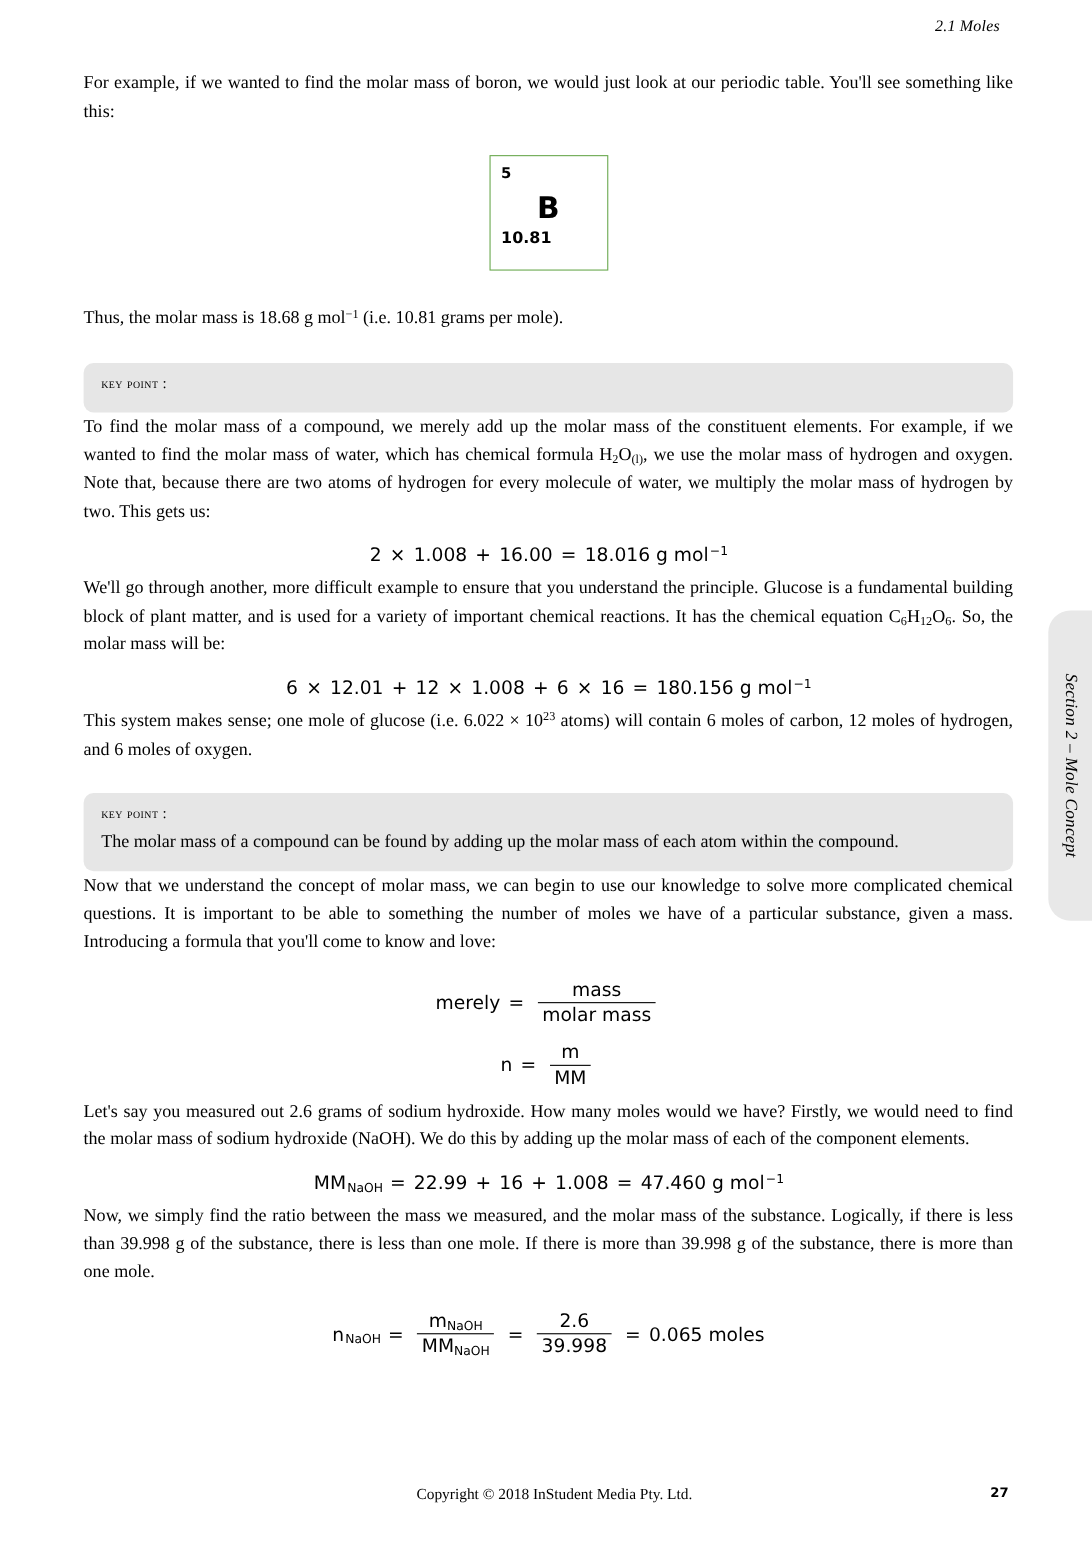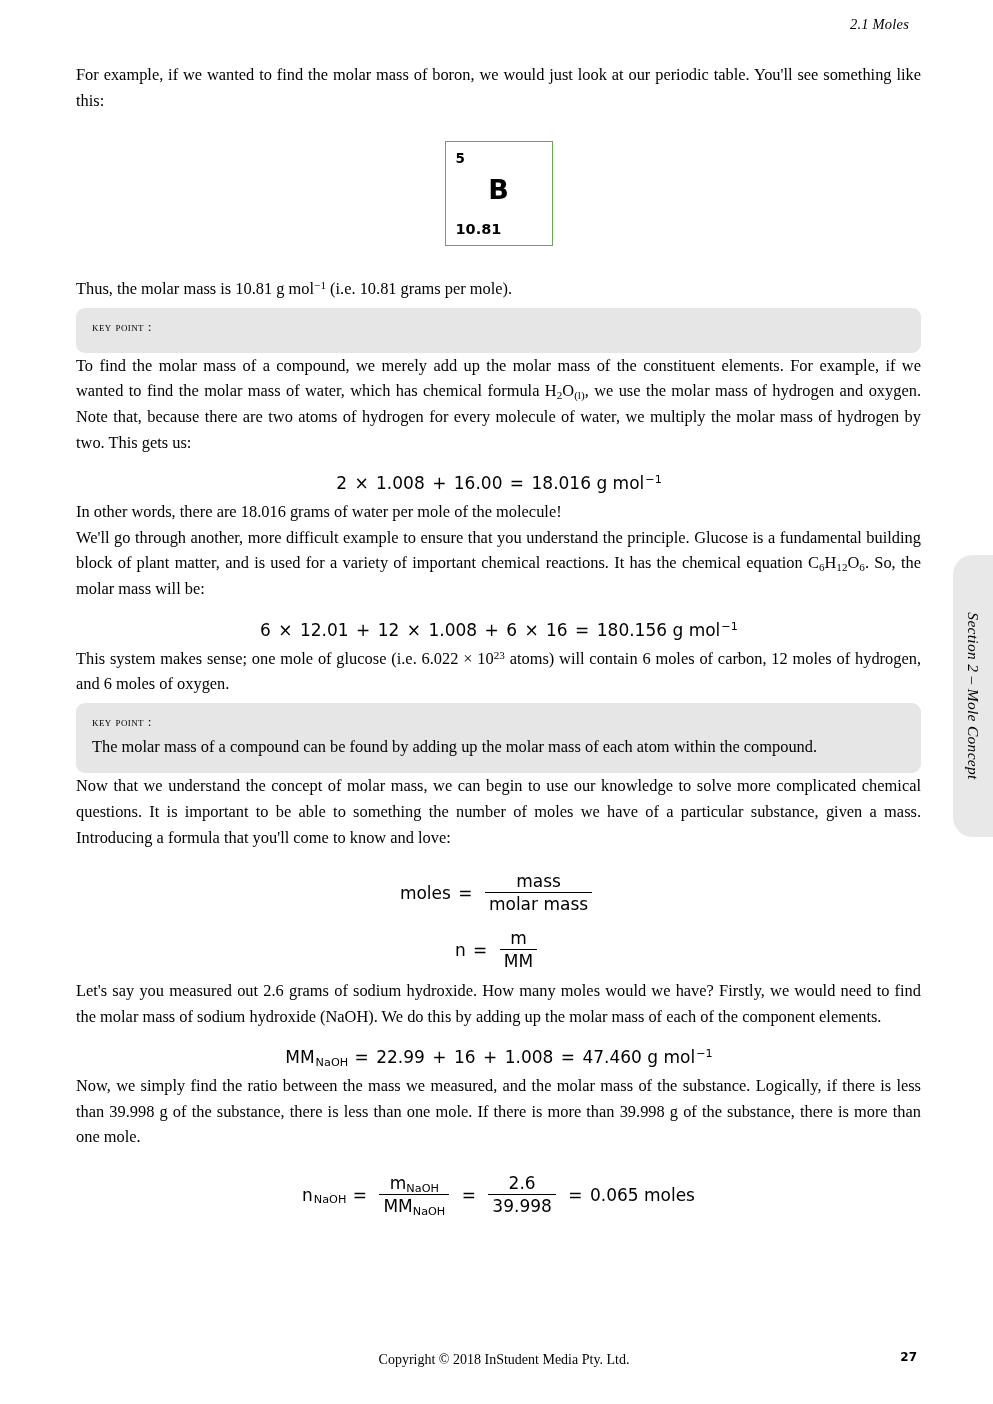--- a/index.html
+++ b/index.html
@@ -77,31 +77,31 @@
   .element-box .sym {
     position: absolute;
     top: 32px;
     left: 0;
     right: 0;
     text-align: center;
     font-size: 27px;
   }
   .element-box .mass {
     position: absolute;
-    bottom: 8px;
+    bottom: 20px;
     left: 10px;
     font-size: 14.5px;
   }
 
   
   .keypoint {
     background: #e6e6e6;
     border-radius: 9px;
     padding: 11px 16px 14px 16px;
-    margin-top: 6px;
+    margin-top: 28px;
   }
   .keypoint .kp-label {
     font-size: 13.5px;
     letter-spacing: 0.4px;
     margin-bottom: 4px;
     font-variant: small-caps;
     text-transform: lowercase;
   }
   .keypoint .kp-label::first-letter { font-size: 1em; }
   .keypoint .kp-text {
@@ -203,47 +203,46 @@
     <p class="body">For example, if we wanted to find the molar mass of boron, we would just look at our periodic table. You'll see something like this:</p>
 
     <div class="element-wrap">
       <div class="element-box">
         <span class="num">5</span>
         <span class="sym">B</span>
         <span class="mass">10.81</span>
       </div>
     </div>
 
-    <p class="body" style="margin-top:30px;"><span>Thus, the molar mass is 10.81 g mol</span><sup>−1</sup><span> (i.e. 10.81 grams per mole).</span></p>
+    <p class="body" style="margin-top:30px;"><span>Thus, the molar mass is 18.68 g mol</span><sup>−1</sup><span> (i.e. 10.81 grams per mole).</span></p>
 
     <div class="keypoint">
       <div class="kp-label">Key Point :</div>
     </div>
 
     <p class="body gap-para"><span>To find the molar mass of a compound, we merely add up the molar mass of the constituent elements. For example, if we wanted to find the molar mass of water, which has chemical formula H</span><sub>2</sub><span>O</span><sub>(l)</sub><span>, we use the molar mass of hydrogen and oxygen. Note that, because there are two atoms of hydrogen for every molecule of water, we multiply the molar mass of hydrogen by two. This gets us:</span></p>
 
     <div class="eq"><span class="tok">2</span> <span class="tok">×</span> <span class="tok">1.008</span> <span class="tok">+</span> <span class="tok">16.00</span> <span class="tok">=</span> <span class="tok">18.016 g mol</span><sup>−1</sup></div>
 
-    <p class="body gap-para">In other words, there are 18.016 grams of water per mole of the molecule!</p>
 
     <p class="body gap-small"><span>We'll go through another, more difficult example to ensure that you understand the principle. Glucose is a fundamental building block of plant matter, and is used for a variety of important chemical reactions. It has the chemical equation C</span><sub>6</sub><span>H</span><sub>12</sub><span>O</span><sub>6</sub><span>. So, the molar mass will be:</span></p>
 
     <div class="eq"><span class="tok">6</span> <span class="tok">×</span> <span class="tok">12.01</span> <span class="tok">+</span> <span class="tok">12</span> <span class="tok">×</span> <span class="tok">1.008</span> <span class="tok">+</span> <span class="tok">6</span> <span class="tok">×</span> <span class="tok">16</span> <span class="tok">=</span> <span class="tok">180.156 g mol</span><sup>−1</sup></div>
 
     <p class="body gap-para"><span>This system makes sense; one mole of glucose (i.e. 6.022 × 10</span><sup>23</sup><span> atoms) will contain 6 moles of carbon, 12 moles of hydrogen, and 6 moles of oxygen.</span></p>
 
     <div class="keypoint">
       <div class="kp-label">Key Point :</div>
       <div class="kp-text">The molar mass of a compound can be found by adding up the molar mass of each atom within the compound.</div>
     </div>
 
     <p class="body gap-para">Now that we understand the concept of molar mass, we can begin to use our knowledge to solve more complicated chemical questions. It is important to be able to something the number of moles we have of a particular substance, given a mass. Introducing a formula that you'll come to know and love:</p>
 
     <div class="eq-stack">
-      <div class="eq"><span class="tok">moles</span> <span class="tok">=</span> <span class="frac"><span class="numer">mass</span><span class="denom">molar mass</span></span></div>
+      <div class="eq"><span class="tok">merely</span> <span class="tok">=</span> <span class="frac"><span class="numer">mass</span><span class="denom">molar mass</span></span></div>
       <div class="eq" style="margin-top:14px;"><span class="tok">n</span> <span class="tok">=</span> <span class="frac"><span class="numer">m</span><span class="denom">MM</span></span></div>
     </div>
 
 
     <p class="body gap-small">Let's say you measured out 2.6 grams of sodium hydroxide. How many moles would we have? Firstly, we would need to find the molar mass of sodium hydroxide (NaOH). We do this by adding up the molar mass of each of the component elements.</p>
 
     <div class="eq"><span class="tok">MM</span><sub>NaOH</sub> <span class="tok">=</span> <span class="tok">22.99</span> <span class="tok">+</span> <span class="tok">16</span> <span class="tok">+</span> <span class="tok">1.008</span> <span class="tok">=</span> <span class="tok">47.460 g mol</span><sup>−1</sup></div>
 
     <p class="body gap-para">Now, we simply find the ratio between the mass we measured, and the molar mass of the substance. Logically, if there is less than 39.998 g of the substance, there is less than one mole. If there is more than 39.998 g of the substance, there is more than one mole.</p>
 

